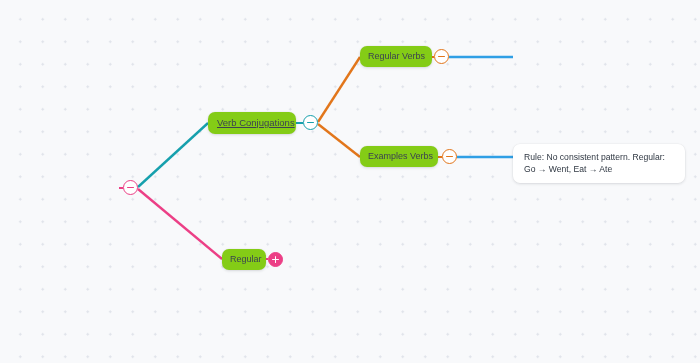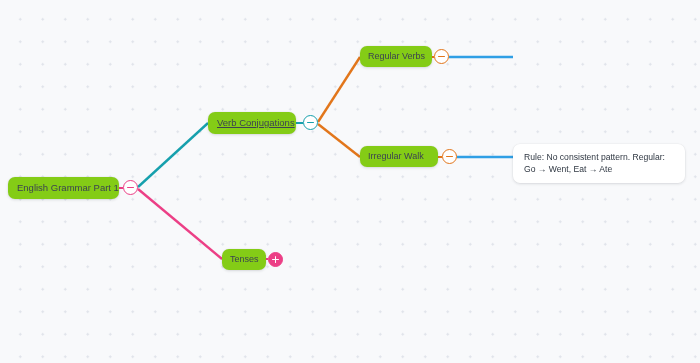--- a/index.html
+++ b/index.html
@@ -147,52 +147,49 @@
 
     <line x1="449" y1="57" x2="513" y2="57" stroke="#2f9fe5" stroke-width="2.4"></line>
 
     <line x1="438" y1="157" x2="442" y2="157" stroke="#e2761b" stroke-width="2"></line>
 
     <line x1="457" y1="157" x2="513" y2="157" stroke="#2f9fe5" stroke-width="2.4"></line>
 
     <line x1="266" y1="259" x2="268" y2="259" stroke="#ec3f86" stroke-width="2"></line>
   </svg>
 
-  <div class="node" id="node-root">
-    <span class="node-label">English Grammar Part 1</span>
-  </div>
   <div class="toggle" id="toggle-root" style="border-color: rgb(236, 63, 134);">
     <span class="bar-h" style="background: rgb(236, 63, 134);"></span>
   </div>
 
   <div class="node" id="node-verb">
     <span class="node-label">Verb Conjugations</span>
   </div>
   <div class="toggle" id="toggle-verb" style="border-color: rgb(22, 160, 173);">
     <span class="bar-h" style="background: rgb(22, 160, 173);"></span>
   </div>
 
   <div class="node" id="node-regular">
     <span class="node-label">Regular Verbs</span>
   </div>
   <div class="toggle" id="toggle-regular" style="border-color: rgb(226, 118, 27);">
     <span class="bar-h" style="background: rgb(226, 118, 27);"></span>
   </div>
 
   <div class="node" id="node-irregular">
-    <span class="node-label">Irregular Walk</span>
+    <span class="node-label">Examples Verbs</span>
   </div>
   <div class="toggle" id="toggle-irregular" style="border-color: rgb(226, 118, 27);">
     <span class="bar-h" style="background: rgb(226, 118, 27);"></span>
   </div>
   <div class="leaf" id="leaf-irregular">
     <span>Rule: No consistent pattern.  Regular: Go → Went, Eat → Ate</span>
   </div>
 
   <div class="node" id="node-tenses">
-    <span class="node-label">Tenses</span>
+    <span class="node-label">Regular</span>
   </div>
   <div class="toggle" id="toggle-tenses" style="border-color: rgb(236, 63, 134); background: rgb(236, 63, 134);">
     <span class="bar-h" style="background: rgb(255, 255, 255);"></span>
     <span class="bar-v" style="background: rgb(255, 255, 255);"></span>
   </div>
 
 </div>
 
 </body></html>

